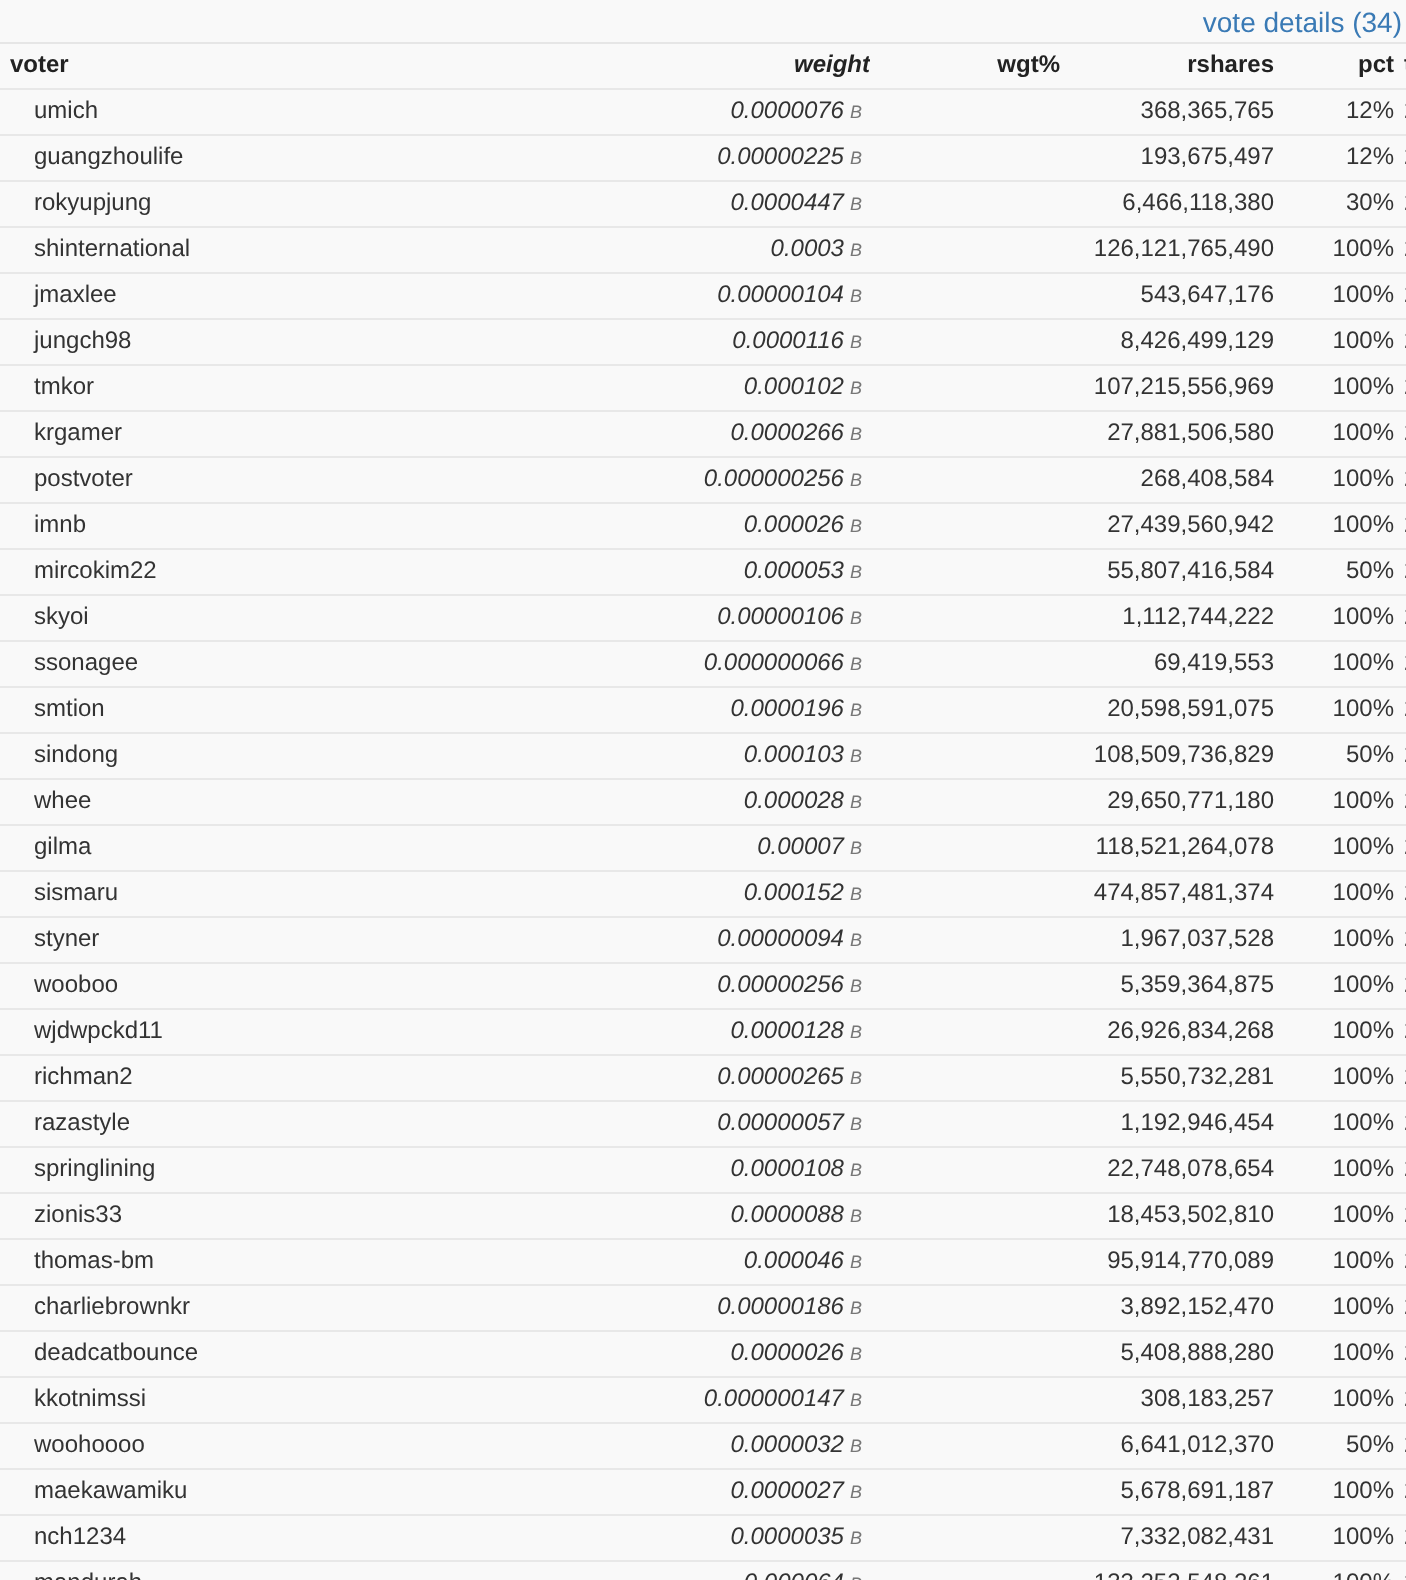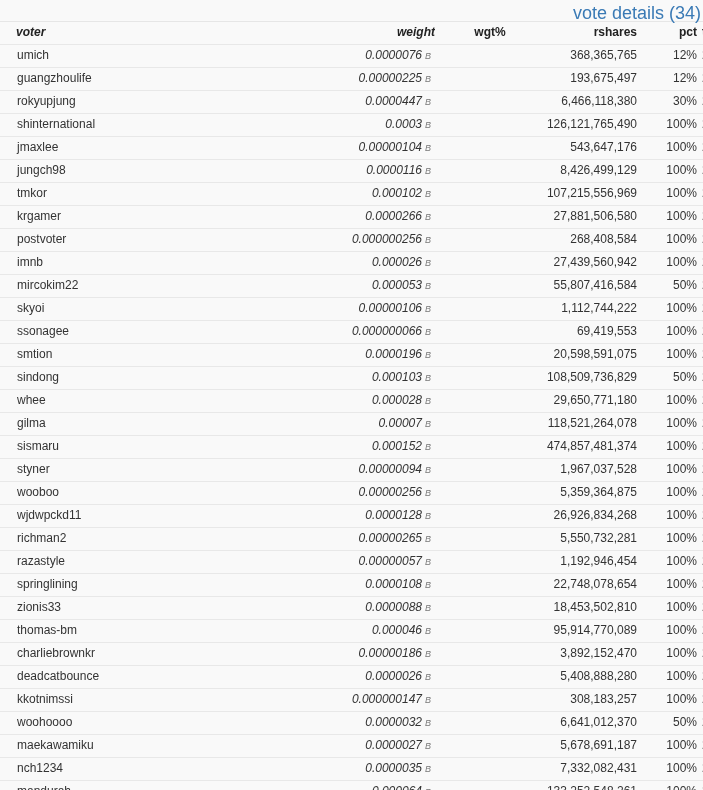--- a/index.html
+++ b/index.html
@@ -18,21 +18,21 @@
     .title-row {
       height: 22px;
       position: relative;
       border-bottom: 1px solid #e6e6e6;
       box-sizing: border-box;
     }
     .title-link {
       position: absolute;
       right: 2px;
       top: 3px;
-      font-size: 18px;
+      font-size: 14px;
       color: #3a7ab5;
       text-decoration: none;
       cursor: pointer;
     }
     table {
       border-collapse: collapse;
       width: 703px;
       table-layout: fixed;
     }
     th, td {
@@ -45,25 +45,25 @@
       line-height: 21px;
     }
     th {
       font-weight: bold;
       color: #222222;
       font-size: 12px;
     }
     td { font-size: 12px; color: #333; }
     .c-voter { width: 265px; text-align: left; padding-left: 17px; }
     .c-weight { width: 0; text-align: right; font-style: italic; }
-    .c-wgt { width: 95px; text-align: center; padding-left: 15px; }
+    .c-wgt { width: 95px; text-align: right; padding-left: 15px; }
     .c-rshares { width: 107px; text-align: right; }
     .c-pct { width: 60px; text-align: right; }
     .c-time { text-align: left; padding-left: 5px; }
-    th.c-voter { padding-left: 16px; font-style: italic; }
+    th.c-voter { padding-left: 5px; }
     .unit {
       font-size: 9px;
       color: #777777;
       margin-left: 3px;
       padding-right: 4px;
     }
     .voter-link { color: #333; text-decoration: none; cursor: pointer; }
   </style>
 </head>
 <body>

